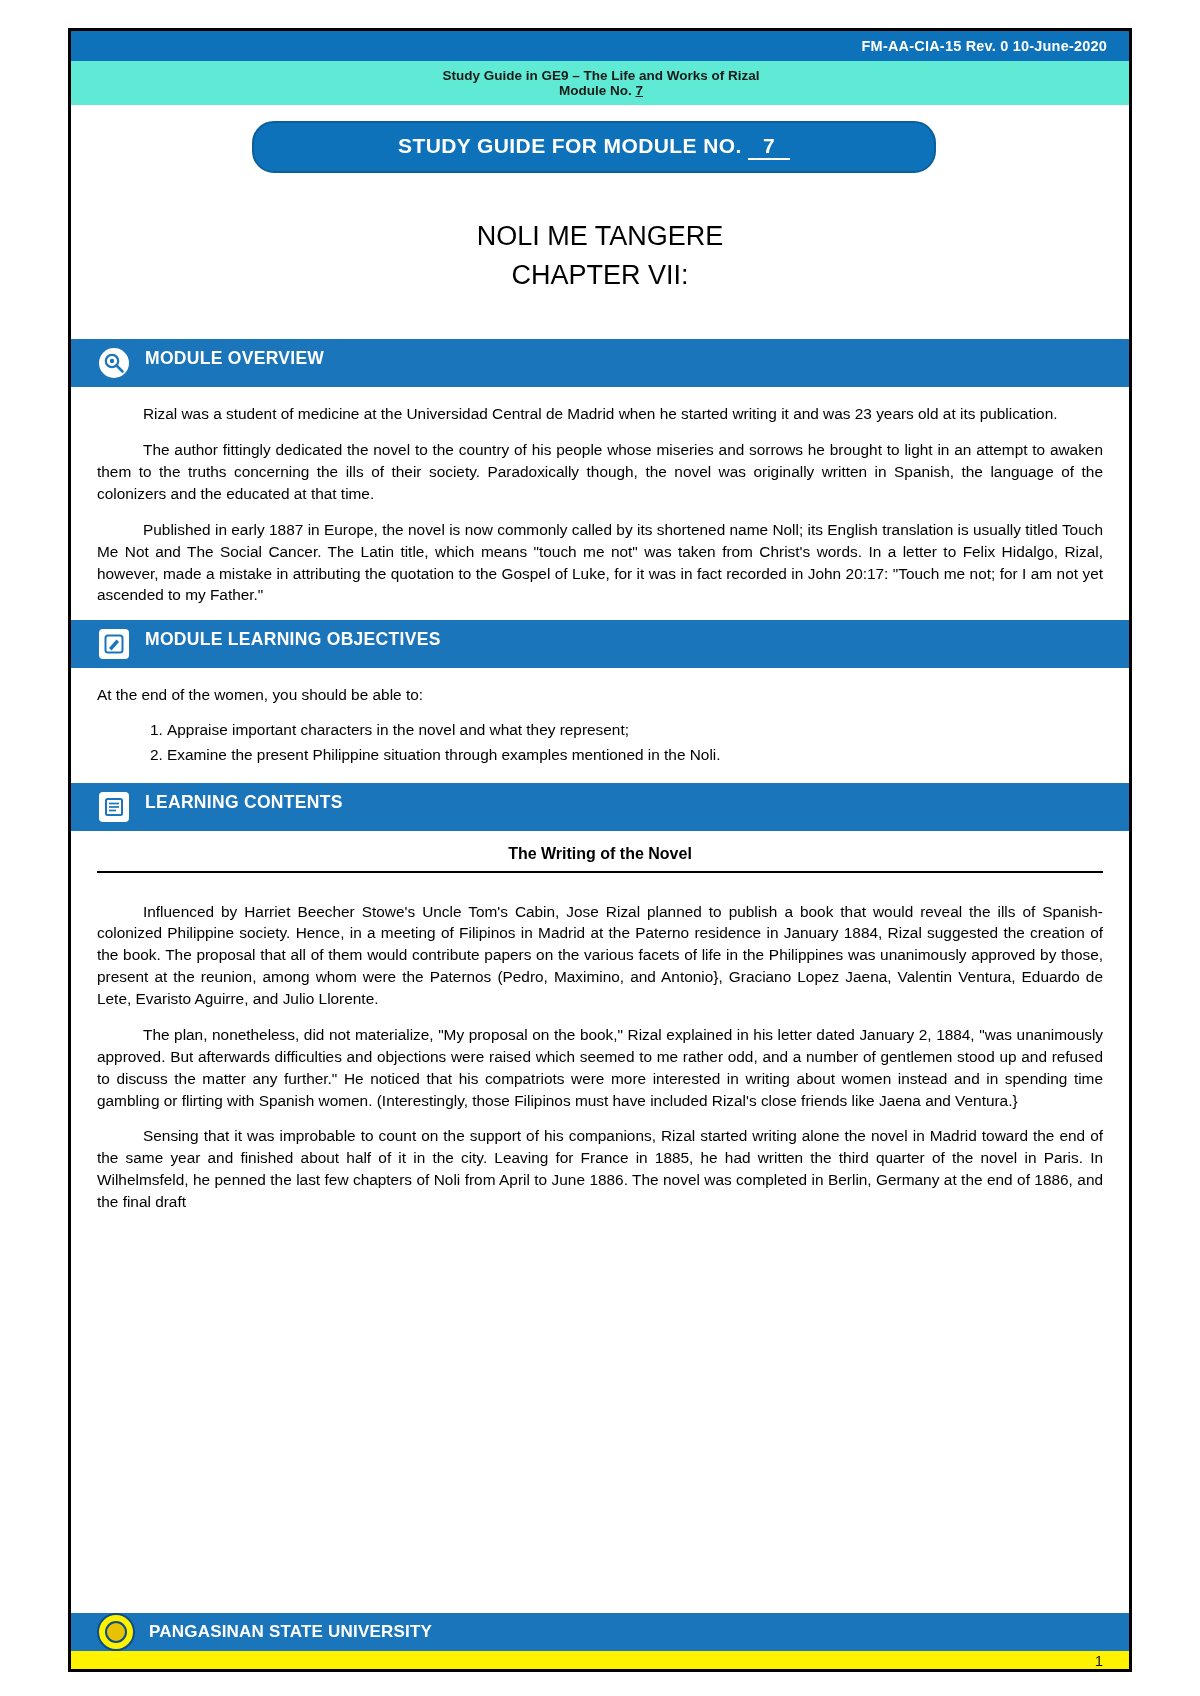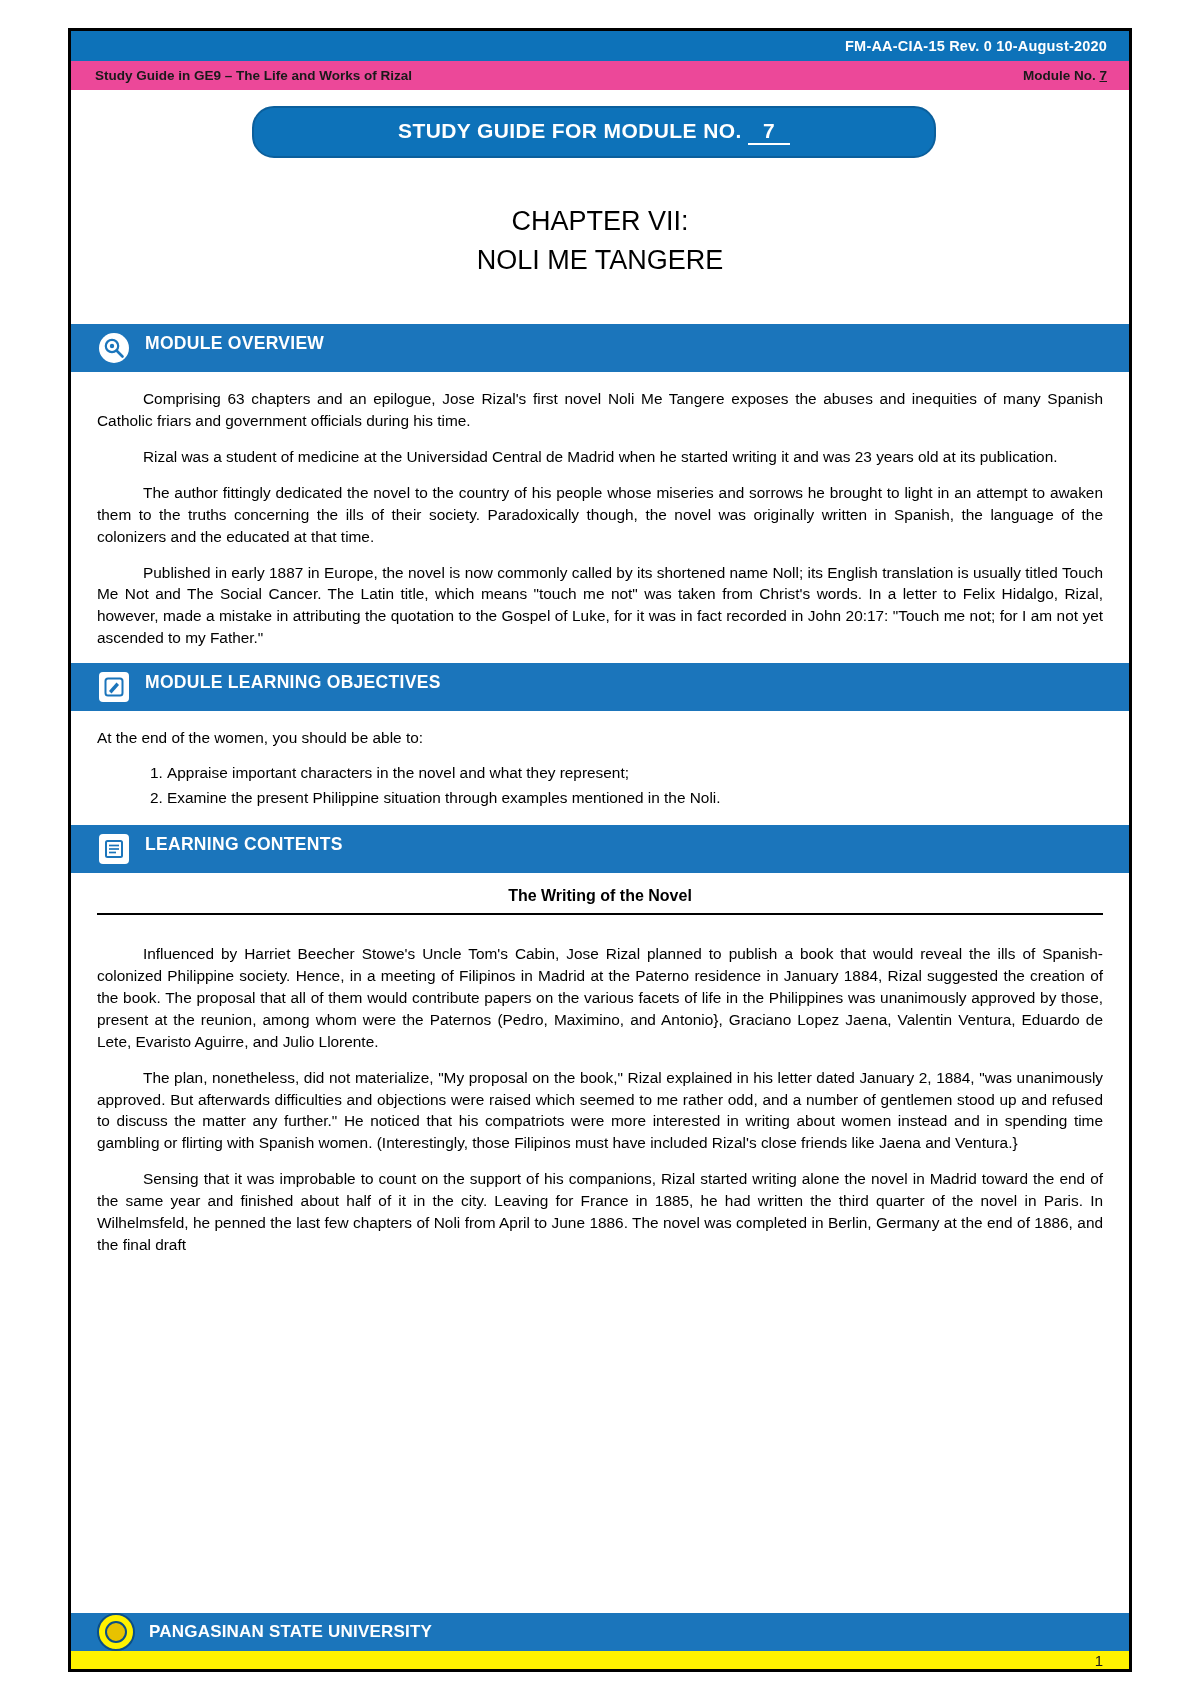--- a/index.html
+++ b/index.html
@@ -35,28 +35,29 @@
   .doc-code-bar {
     background: #0d72b9;
     color: #ffffff;
     font-size: 14.5px;
     font-weight: bold;
     text-align: right;
     padding: 7px 22px 7px 0;
     letter-spacing: 0.2px;
   }
   .title-bar {
-    background: #ec4899;
+    background: #5eead4;
     display: flex;
     align-items: center;
     justify-content: space-between;
     padding: 7px 22px 7px 24px;
     font-size: 13.5px;
     font-weight: bold;
     color: #1a1a1a;
+    flex-direction: column;
   }
   .title-bar .module-no u { text-decoration: underline; }
 
   
   .banner-wrap {
     background: #ffffff;
     padding: 16px 12px 0 0;
     display: flex;
     justify-content: center;
   }
@@ -192,55 +193,54 @@
     background: #e8c200;
   }
 </style>
 </head>
 <body>
 
 <div class="page">
   <div class="sheet">
 
     <div class="doc-code-bar">
-      <span>FM-AA-CIA-15 Rev. 0  10-August-2020</span>
+      <span>FM-AA-CIA-15 Rev. 0  10-June-2020</span>
     </div>
 
     <div class="title-bar">
       <span>Study Guide in GE9 – The Life and Works of Rizal</span>
       <span class="module-no">
         <span>Module No.</span>
         <u>7</u>
       </span>
     </div>
 
     <div class="banner-wrap">
       <div class="banner">
         <span>STUDY GUIDE FOR MODULE NO.</span>
         <span class="blank">7</span>
       </div>
     </div>
 
     <div class="chapter">
+      <div>NOLI ME TANGERE</div>
       <div>CHAPTER VII:</div>
-      <div>NOLI ME TANGERE</div>
     </div>
 
     <div class="section-bar">
       <span class="sec-icon round">
         <svg width="22" height="22" viewBox="0 0 22 22">
           <circle cx="9" cy="9" r="6.2" fill="none" stroke="#1b75bb" stroke-width="2.2"></circle>
           <circle cx="9" cy="9" r="2.2" fill="#1b75bb"></circle>
           <line x1="13.5" y1="13.5" x2="19.5" y2="19.5" stroke="#1b75bb" stroke-width="2.6" stroke-linecap="round"></line>
         </svg>
       </span>
       <span>MODULE OVERVIEW</span>
     </div>
     <div class="content">
-      <p>Comprising 63 chapters and an epilogue, Jose Rizal's first novel Noli Me Tangere exposes the abuses and inequities of many Spanish Catholic friars and government   officials during his time.</p>
       <p>Rizal was a student of medicine at the Universidad Central de Madrid when he started writing it and was 23 years old at its publication.</p>
       <p>The author fittingly dedicated the novel to the country of his people whose miseries and sorrows he brought to light in an attempt to awaken them to the truths concerning the ills of their society. Paradoxically though, the novel was originally written in Spanish, the language of the colonizers and the educated at that time.</p>
       <p>Published in early 1887 in Europe, the novel is now commonly called by its shortened name Noll; its English translation is usually titled Touch Me Not and The Social Cancer. The Latin title, which means "touch me not" was taken from Christ's words. In a letter to Felix Hidalgo, Rizal, however, made a mistake in attributing the quotation to the Gospel of Luke, for it was in fact recorded in John 20:17: "Touch me not; for I am not yet ascended to my Father."</p>
     </div>
 
     <div class="section-bar">
       <span class="sec-icon">
         <svg width="22" height="22" viewBox="0 0 22 22">
           <rect x="2.5" y="2.5" width="17" height="17" rx="2.5" fill="none" stroke="#1b75bb" stroke-width="2"></rect>
           <path d="M6 15 L13.5 6.5 L16 9 L8.5 17.5 Z" fill="#1b75bb"></path>

